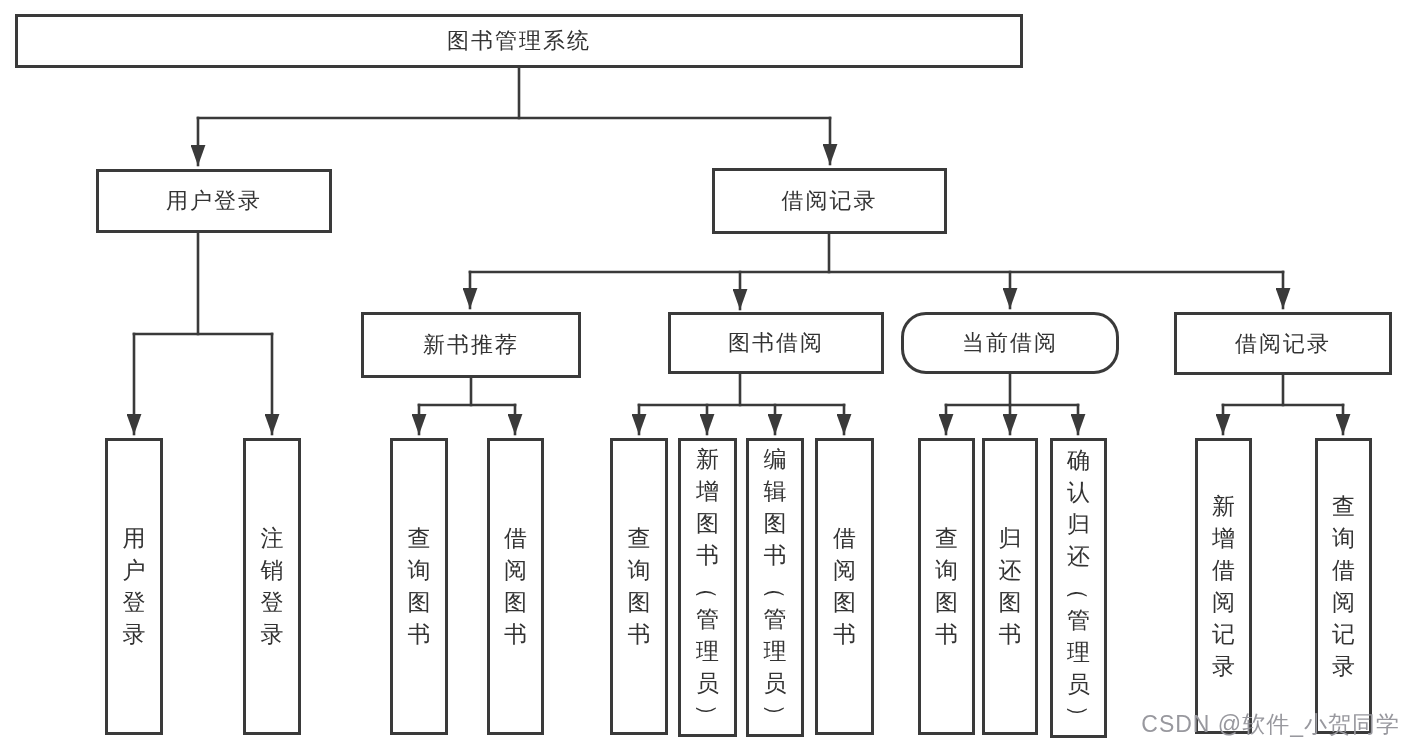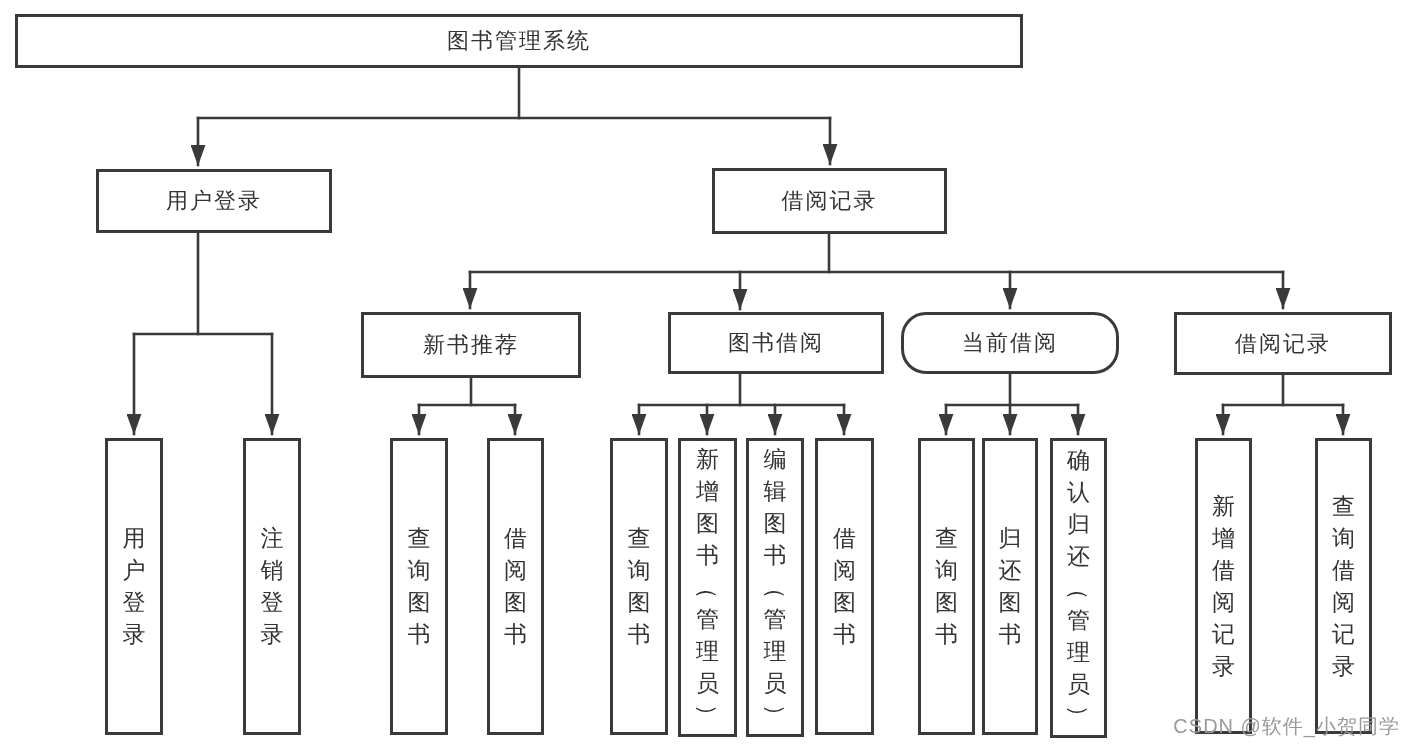--- a/index.html
+++ b/index.html
@@ -33,21 +33,21 @@
   }
   .vbox span{
     display:flex;align-items:center;justify-content:center;
     width:1em;height:1em;line-height:1;
   }
   .vbox span.rot{transform:rotate(90deg);}
   #watermark{
     position:absolute;
     right:5px;
     bottom:7px;
-    font-size:20px;
+    font-size:23px;
     color:#98989e;
     letter-spacing:1px;
     white-space:nowrap;
   }
 </style>
 </head>
 <body>
 
 <div id="stage">
 

